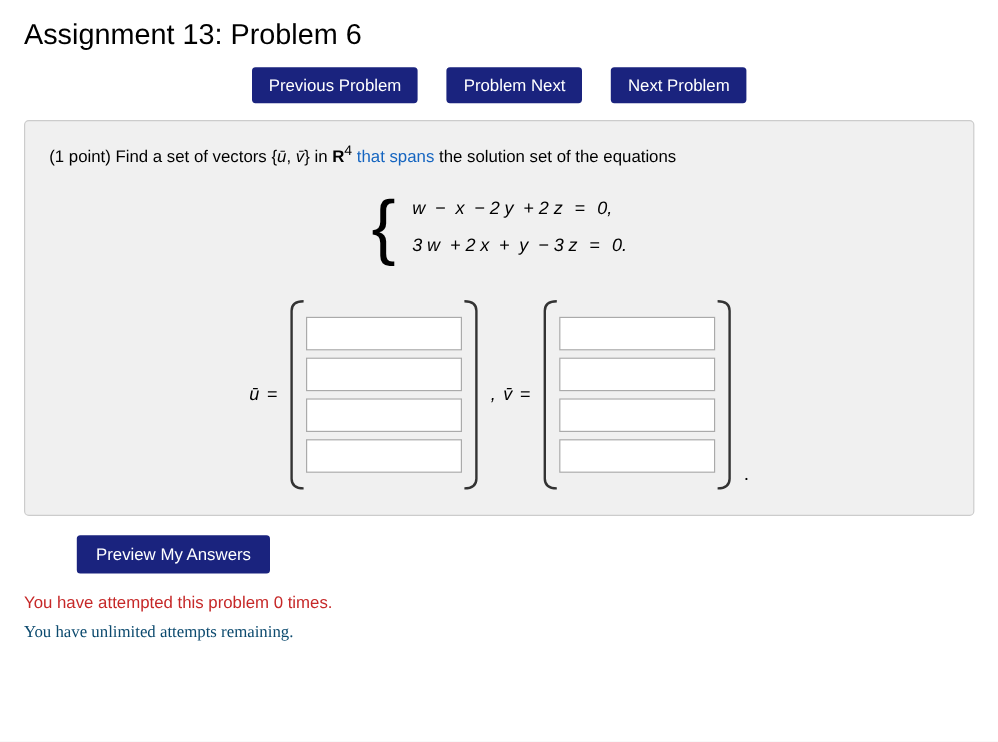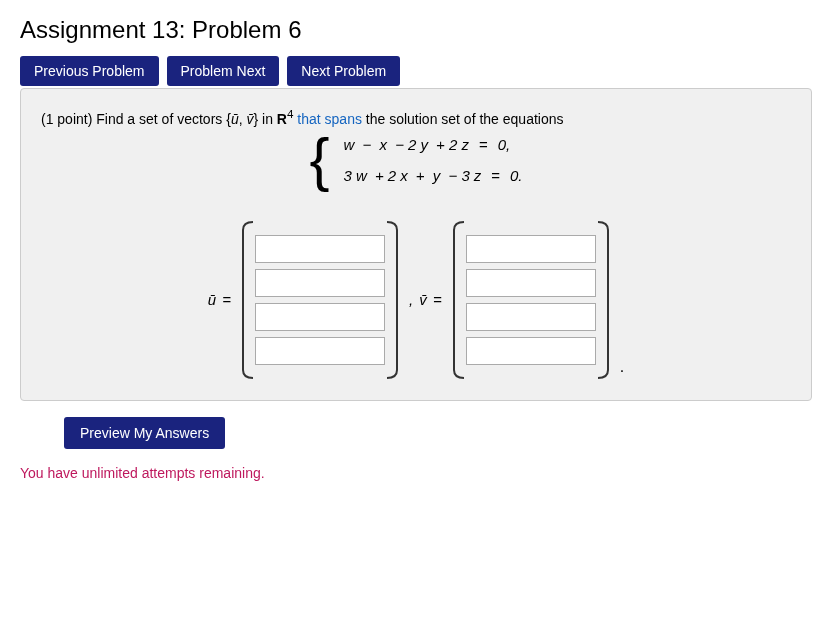--- a/index.html
+++ b/index.html
@@ -10,42 +10,44 @@
       color: #000;
       padding: 16px 20px;
     }
     h1 {
       font-size: 24px;
       font-weight: normal;
       margin-bottom: 12px;
     }
     .nav-buttons {
       display: flex;
-      gap: 8px;
-      margin-bottom: 2px;
+      gap: 24px;
+      margin-bottom: 14px;
+      justify-content: center;
     }
     .nav-btn {
       background-color: #1a237e;
       color: #fff;
       border: none;
       padding: 7px 14px;
       font-size: 14px;
       cursor: pointer;
       border-radius: 3px;
     }
 
     .problem-box {
       background: #f0f0f0;
       border: 1px solid #ccc;
       border-radius: 4px;
       padding: 16px 20px 20px 20px;
       margin-bottom: 16px;
     }
     .problem-statement {
       font-size: 14px;
+      margin-bottom: 18px;
       line-height: 1.5;
     }
     .highlight-blue { color: #1565c0; }
 
     .equations {
       display: flex;
       flex-direction: column;
       align-items: center;
       margin-bottom: 30px;
     }
@@ -116,21 +118,21 @@
       font-size: 14px;
       cursor: pointer;
       border-radius: 3px;
     }
 
     .attempt-info {
       font-size: 14px;
       line-height: 1.8;
     }
     .attempt-red { color: #c62828; }
-    .attempt-blue { color: #be185d; }
+    .attempt-blue { color: #0c4a6e; font-family: Liberation Serif, serif; }
 
     
     .big-bracket {
       position: relative;
       display: flex;
       align-items: center;
     }
     .left-bracket-svg, .right-bracket-svg {
       width: 14px;
       height: 160px;
@@ -216,14 +218,15 @@
 
     <span style="font-size:16px; align-self:flex-end; margin-bottom:4px;">.</span>
   </div>
 </div>
 
 <div class="bottom-buttons">
   <button class="bottom-btn">Preview My Answers</button>
 </div>
 
 <div class="attempt-info">
+  <div class="attempt-red">You have attempted this problem 0 times.</div>
   <div class="attempt-blue">You have unlimited attempts remaining.</div>
 </div>
 
 </body></html>

